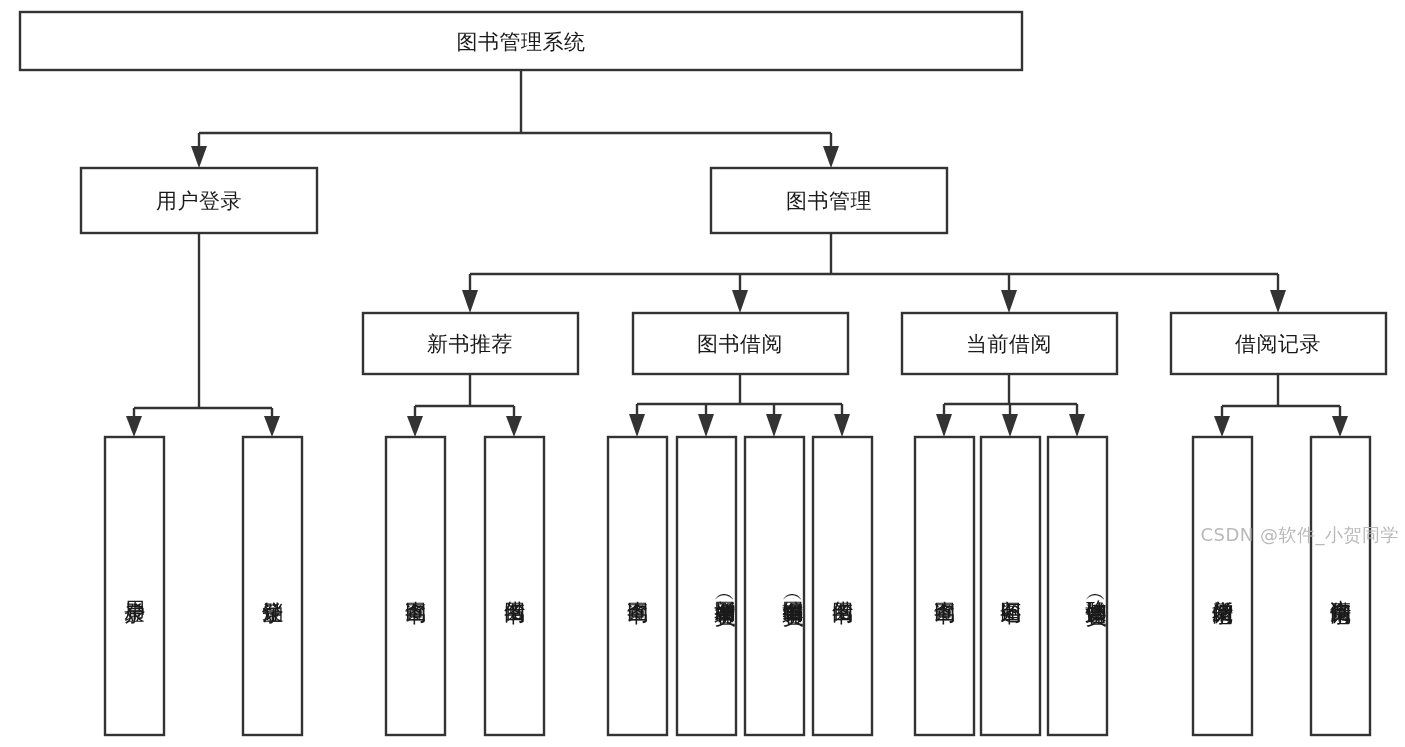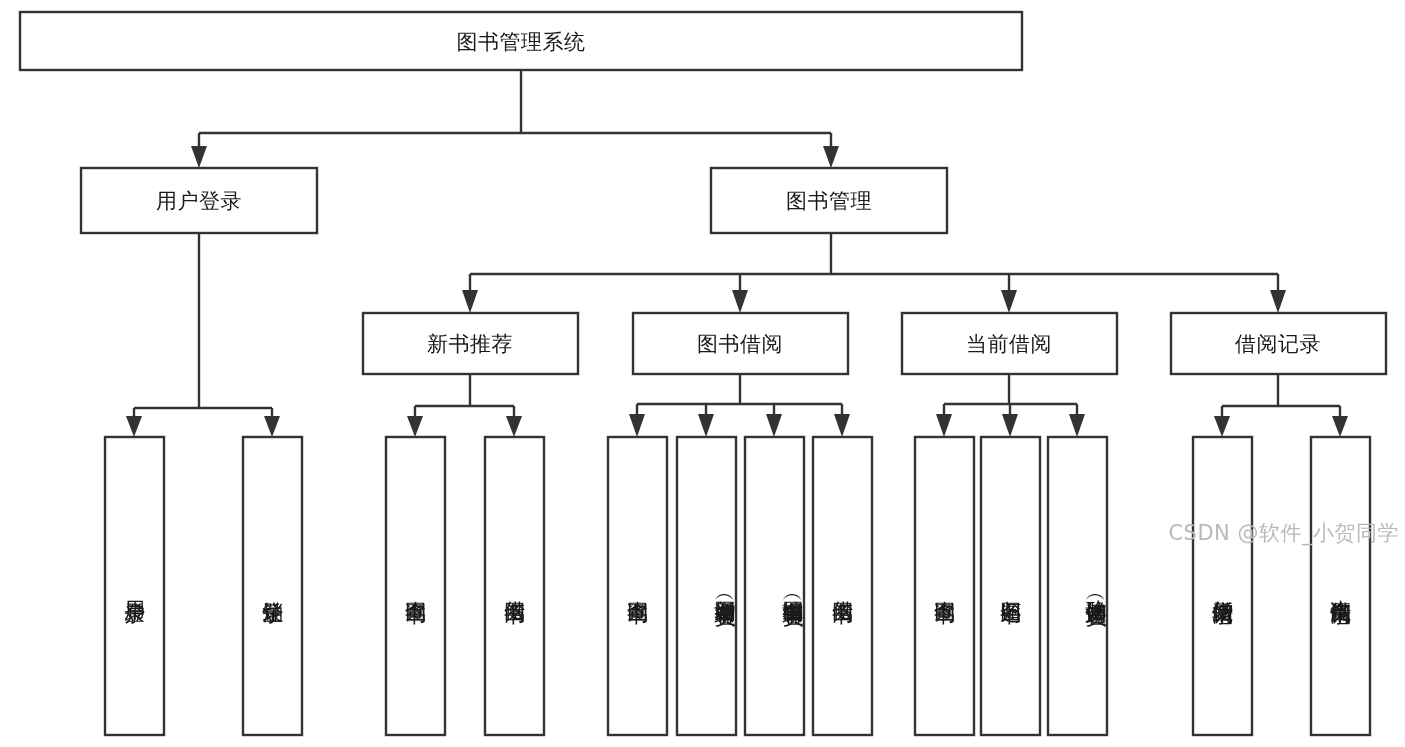--- a/index.html
+++ b/index.html
@@ -66,21 +66,21 @@
     pointer-events: none;
   }
   .vlabel.mid {
     align-items: center;
   }
   .watermark {
     position: absolute;
     right: 6px;
     bottom: 4px;
     font-family: "DejaVu Sans", "Liberation Sans", sans-serif;
-    font-size: 21px;
+    font-size: 18px;
     color: #b9b9b9;
     white-space: nowrap;
     letter-spacing: 0.5px;
   }
 </style>
 </head>
 <body>
 
 <div id="diagram-root">
 

